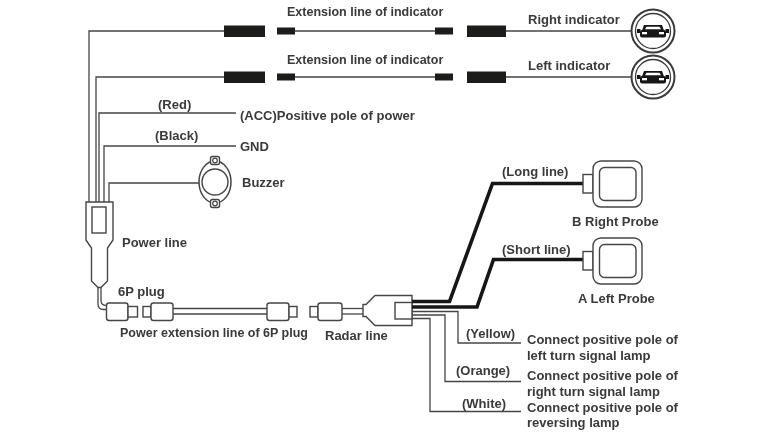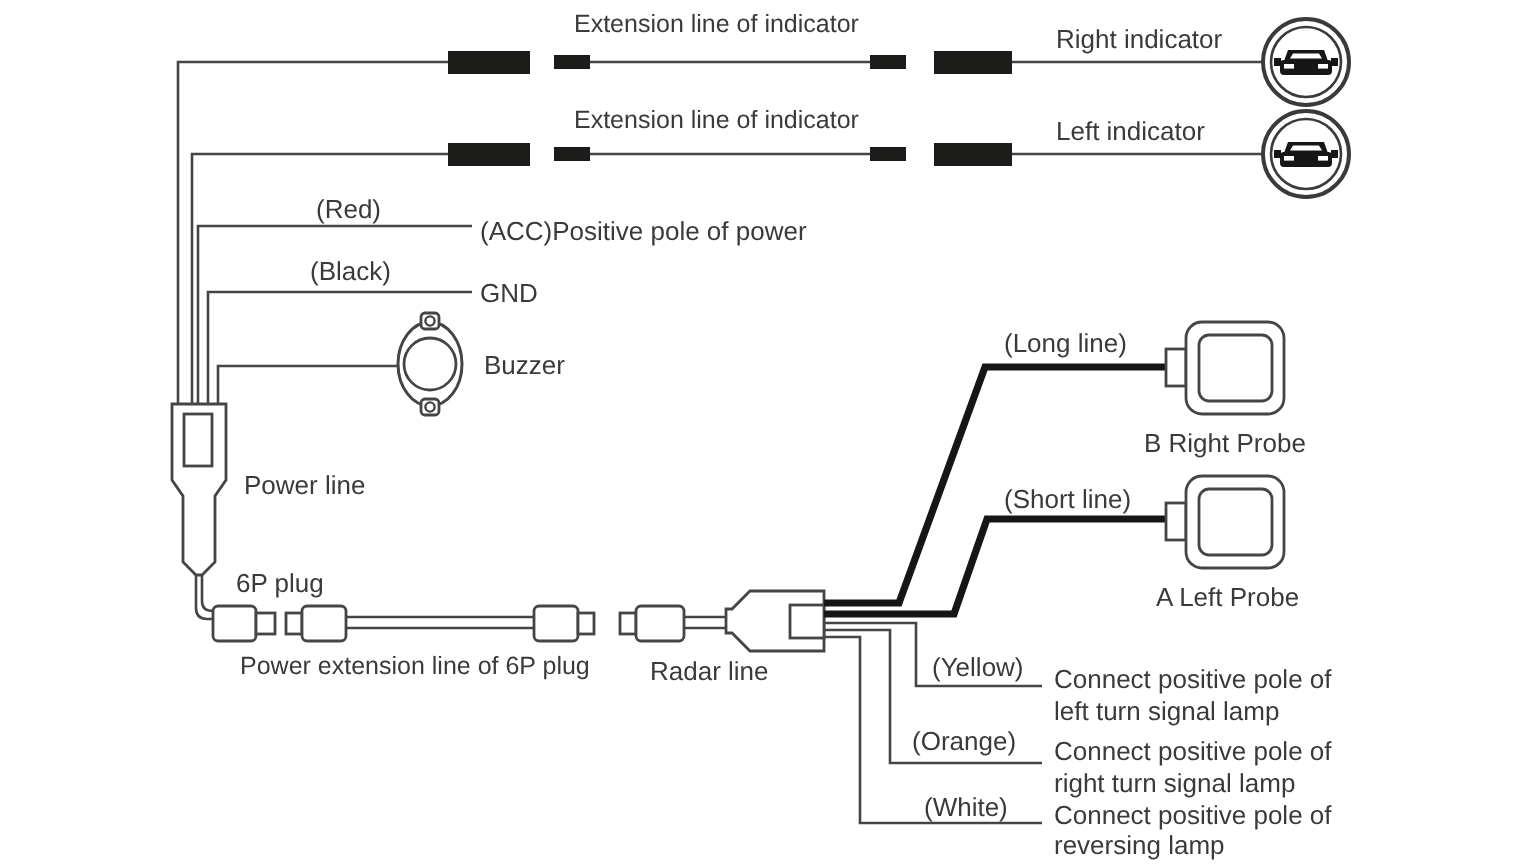--- a/index.html
+++ b/index.html
@@ -1,18 +1,19 @@
 <!DOCTYPE html>
 <html><head>
 <meta charset="utf-8">
 <style>
   html,body{margin:0;padding:0;background:#fff;}
   .stage{
     position:relative;width:768px;height:432px;background:#ffffff;overflow:hidden;
     font-family:"Liberation Sans",sans-serif;
+    font-weight:bold;
   }
   svg text{
     font-family:"Liberation Sans",sans-serif;
     fill:#3a3a3a;
     font-size:13px;
   }
   svg text.small{font-size:12.5px;}
   .thin{stroke:#454545;stroke-width:1.3;fill:none;}
   .thick{stroke:#161616;stroke-width:3.6;fill:none;}
   .blk{fill:#1c1c1b;stroke:none;}

